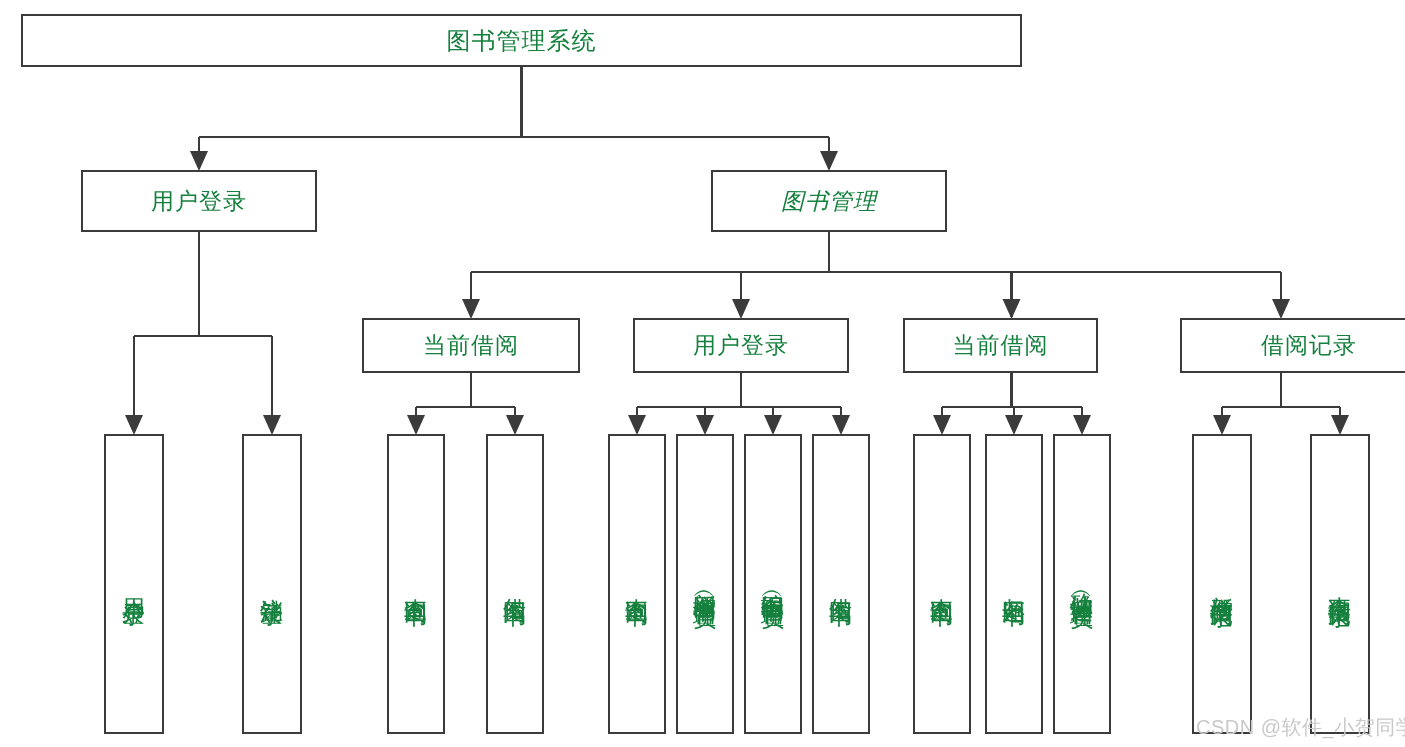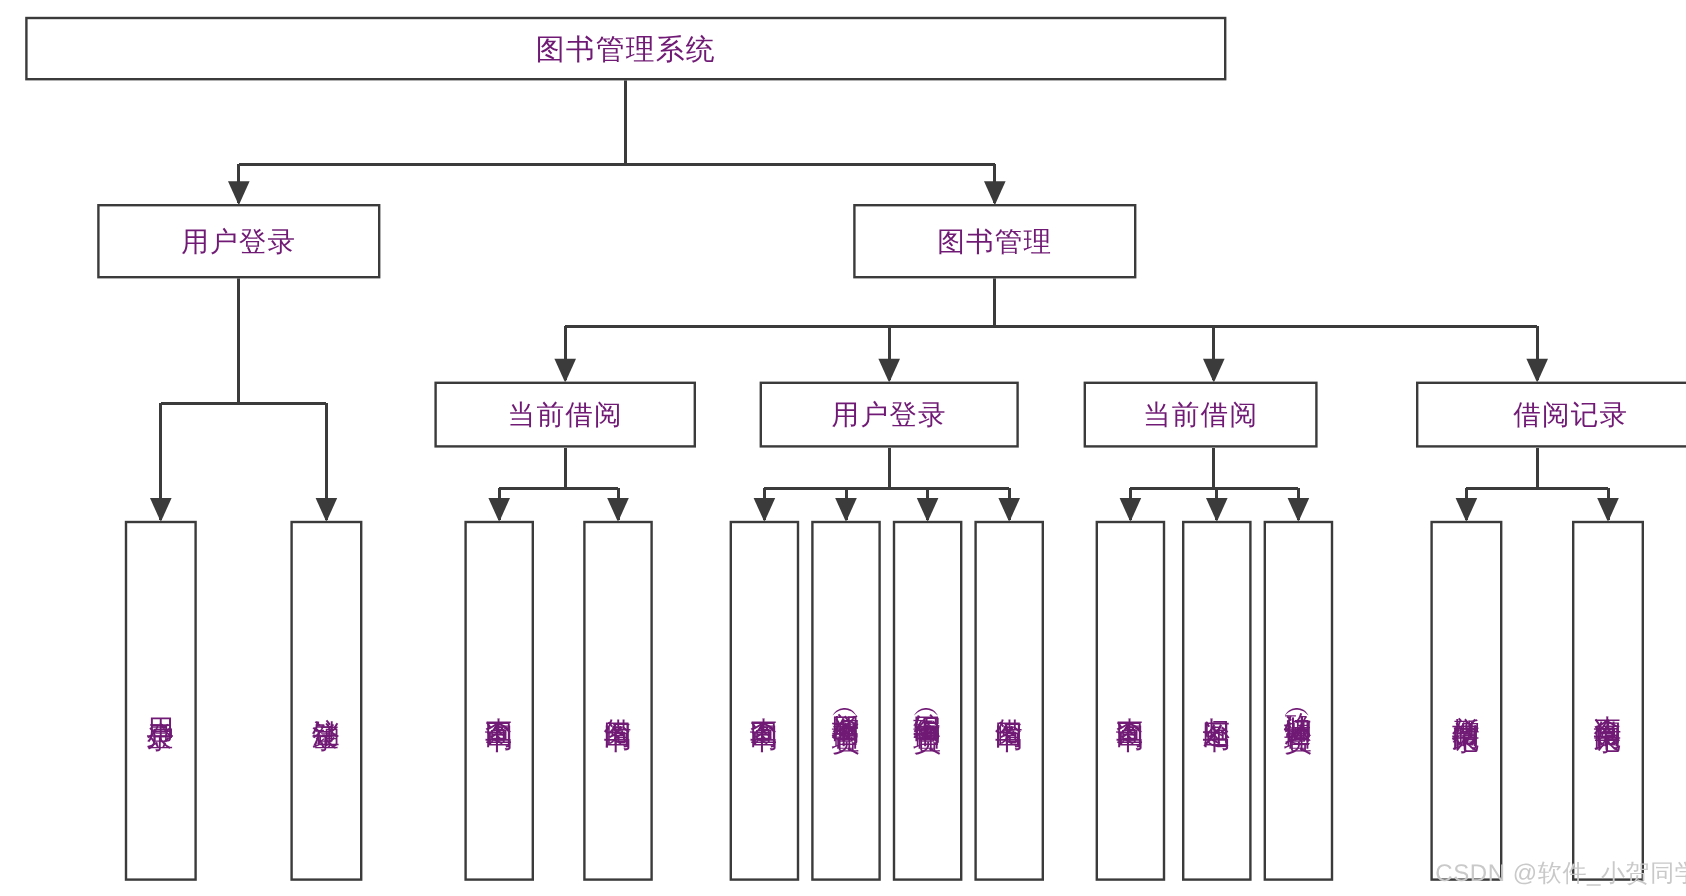--- a/index.html
+++ b/index.html
@@ -26,21 +26,21 @@
     pointer-events: none;
   }
   .node {
     position: absolute;
     box-sizing: border-box;
     background: #ffffff;
     border: 2px solid #3b3b3b;
     display: flex;
     align-items: center;
     justify-content: center;
-    color: #701a75;
+    color: #15803d;
   }
   .node-h {
     font-size: 23px;
     letter-spacing: 1px;
     white-space: nowrap;
   }
   .node-v {
     font-size: 23px;
     letter-spacing: 2px;
     writing-mode: vertical-rl;
@@ -121,21 +121,21 @@
       <polygon points="1331,415 1349,415 1340,435" fill="#3b3b3b"></polygon>
     </svg>
 
   <div class="node node-h node-root" style="left:21px;top:14px;width:1001px;height:53px;">
     <span>图书管理系统</span>
   </div>
 
   <div class="node node-h" style="left:81px;top:170px;width:236px;height:62px;">
     <span>用户登录</span>
   </div>
-  <div class="node node-h" style="left:711px;top:170px;width:236px;height:62px;">
+  <div class="node node-h" style="left:711px;top:170px;width:236px;height:62px;font-style:italic;">
     <span>图书管理</span>
   </div>
 
   <div class="node node-h" style="left:362px;top:318px;width:218px;height:55px;">
     <span>当前借阅</span>
   </div>
   <div class="node node-h" style="left:633px;top:318px;width:216px;height:55px;">
     <span>用户登录</span>
   </div>
   <div class="node node-h" style="left:903px;top:318px;width:195px;height:55px;">

